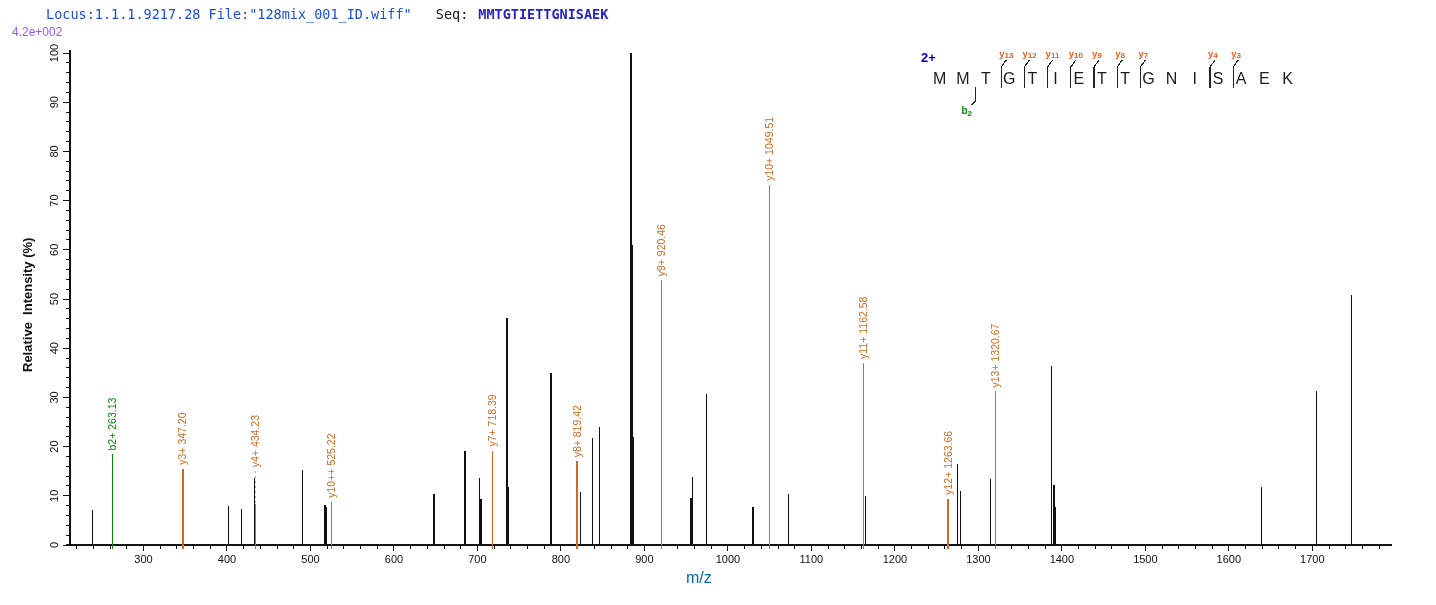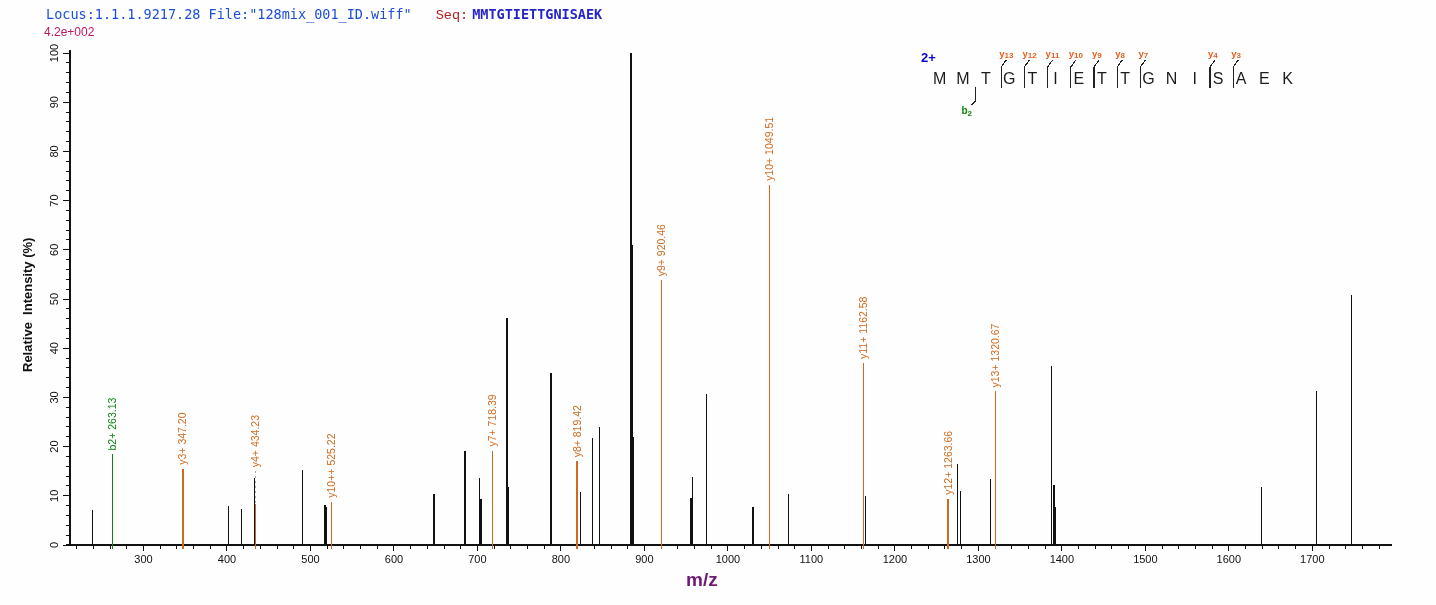--- a/index.html
+++ b/index.html
@@ -1,26 +1,26 @@
 <!DOCTYPE html>
 <html><head>
 <meta charset="utf-8">
 <style>
   html,body{margin:0;padding:0;background:#fff;}
   .screen{position:relative;width:1436px;height:605px;background:#fefefe;overflow:hidden;
           font-family:"Liberation Sans",sans-serif;}
   .hdr{position:absolute;left:46px;top:6px;white-space:pre;
        font-family:"DejaVu Sans Mono","Liberation Mono",monospace;font-size:13.5px;}
   .hdr .locus{color:#1d4ed8;}
-  .hdr .seqlab{color:#b91c1c;margin-left:24px;font-family:Liberation Mono, monospace;}
-  .hdr .seqval{color:#2424c8;font-weight:bold;margin-left:4px;}
-  .maxint{position:absolute;left:12px;top:25px;font-size:12px;color:#be185d;margin-left:32px;}
+  .hdr .seqlab{color:#0f172a;margin-left:24px;}
+  .hdr .seqval{color:#2424c8;font-weight:bold;margin-left:10px;}
+  .maxint{position:absolute;left:12px;top:25px;font-size:12px;color:#8b5cf6;}
   .ylab{position:absolute;left:20px;top:372px;transform-origin:0 0;transform:rotate(-90deg);
         font-size:13px;font-weight:bold;color:#111;white-space:pre;}
-  .xlab{position:absolute;left:686px;top:569px;font-size:19px;font-weight:bold;color:#701a75;}
+  .xlab{position:absolute;left:686px;top:569px;font-size:16px;font-weight:normal;color:#0369a1;}
   svg text{font-family:"Liberation Sans",sans-serif;}
 </style>
 </head>
 <body>
 
 <div class="screen">
   <div class="hdr"><span class="locus">Locus:1.1.1.9217.28 File:"128mix_001_ID.wiff"</span><span class="seqlab">Seq:</span><span class="seqval">MMTGTIETTGNISAEK</span></div>
 
   <div class="maxint">4.2e+002</div>
 

